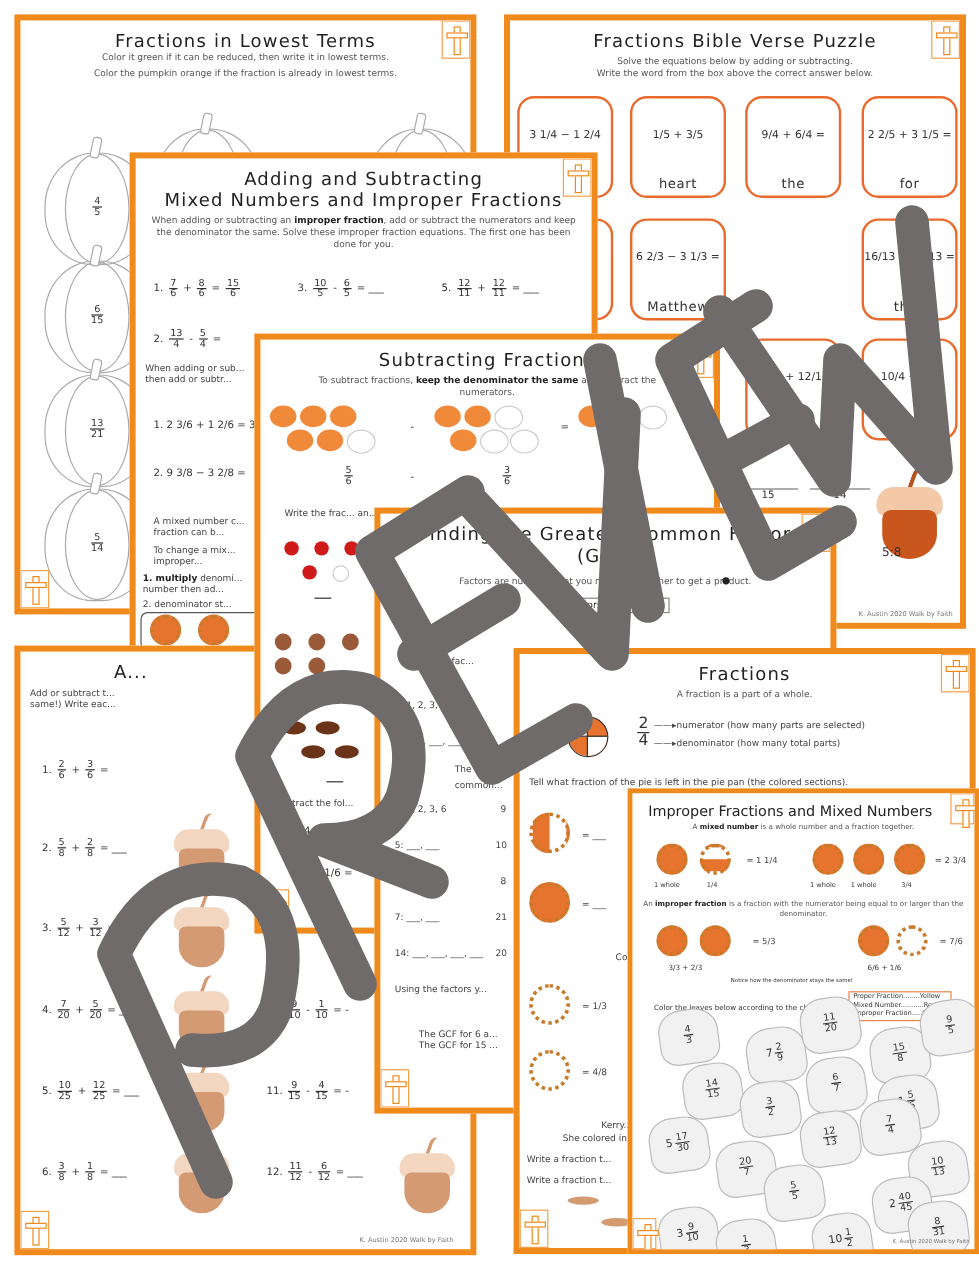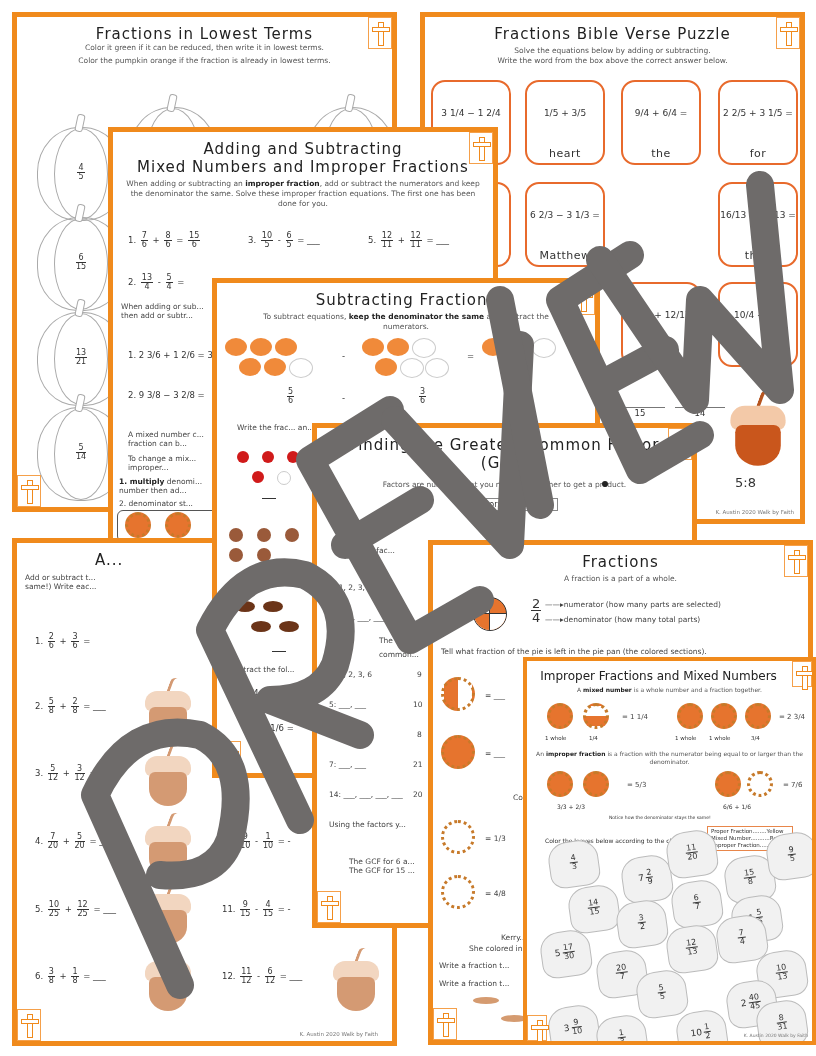--- a/index.html
+++ b/index.html
@@ -105,21 +105,21 @@
       <div class="prob">10/4 + 7/4</div>
       <div class="word">in</div>
     </div>
   <div class="eq" style="left:190px;top:390px;border-top:1px solid #777;width:50px;text-align:center;">15</div>
   <div class="eq" style="left:250px;top:390px;border-top:1px solid #777;width:50px;text-align:center;">14</div>
   <div class="acorn" style="left:310px;top:385px;transform:scale(1.2);">
       <div class="st" style="border-color:#b5541f"></div>
       <div class="cap" style="background:#f3c9a8"></div>
       <div class="nut" style="background:#c9561c"></div>
     </div>
-  <div class="eq" style="left:310px;top:458px;font-size:13px;">5:8</div>
+  <div class="eq" style="left:310px;top:438px;font-size:10px;">5:8</div>
   <div class="footer" style="right:6px;bottom:4px;">K. Austin 2020 Walk by Faith</div>
   <div class="cross" style="right:0;top:0;"></div>
 </div>
 
 <div class="page" style="left:108px;top:127px;width:390px;height:500px;">
   <div class="title" style="line-height:18px;"><span>Adding and Subtracting</span><br><span>Mixed Numbers and Improper Fractions</span></div>
   <div class="sub"><span>When adding or subtracting an </span><b>improper fraction</b><span>, add or subtract the numerators and keep the denominator the same. Solve these improper fraction equations. The first one has been done for you.</span></div>
   <div class="eq" style="left:15px;top:100px;"><span>1.</span> <span class="frac"><span class="n">7</span><span class="d">6</span></span> + <span class="frac"><span class="n">8</span><span class="d">6</span></span> = <span class="frac"><span class="n">15</span><span class="d">6</span></span></div>
   <div class="eq" style="left:135px;top:100px;"><span>3.</span> <span class="frac"><span class="n">10</span><span class="d">5</span></span> - <span class="frac"><span class="n">6</span><span class="d">5</span></span> = ___</div>
   <div class="eq" style="left:255px;top:100px;"><span>5.</span> <span class="frac"><span class="n">12</span><span class="d">11</span></span> + <span class="frac"><span class="n">12</span><span class="d">11</span></span> = ___</div>
@@ -184,21 +184,21 @@
       <div class="st"></div>
       <div class="cap"></div>
       <div class="nut"></div>
     </div>
   <div class="footer" style="right:14px;bottom:4px;">K. Austin 2020 Walk by Faith</div>
   <div class="cross" style="left:0;bottom:0;"></div>
 </div>
 
 <div class="page" style="left:212px;top:278px;width:388px;height:500px;">
   <div class="title">Subtracting Fractions</div>
-  <div class="sub" style="padding:0 40px;"><span>To subtract equations, </span><b>keep the denominator the same</b><span> and subtract the numerators.</span></div>
+  <div class="sub" style="padding:0 40px;"><span>To subtract fractions, </span><b>keep the denominator the same</b><span> and subtract the numerators.</span></div>
   <div class="pumpk" style="left:8px;top:55px;"></div>
   <div class="pumpk" style="left:33px;top:55px;"></div>
   <div class="pumpk" style="left:58px;top:55px;"></div>
   <div class="pumpk" style="left:22px;top:75px;"></div>
   <div class="pumpk" style="left:47px;top:75px;"></div>
   <div class="pumpk w" style="left:72px;top:75px;"></div>
   <div class="eq" style="left:125px;top:68px;">-</div>
   <div class="pumpk" style="left:145px;top:55px;"></div>
   <div class="pumpk" style="left:170px;top:55px;"></div>
   <div class="pumpk w" style="left:195px;top:55px;"></div>

